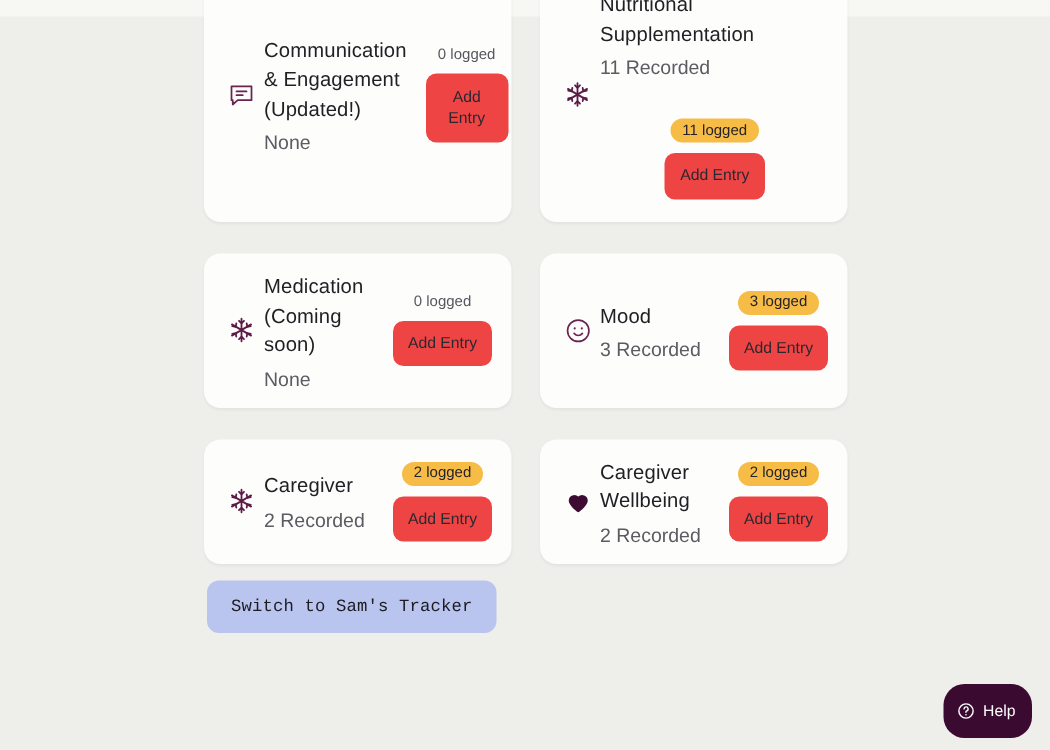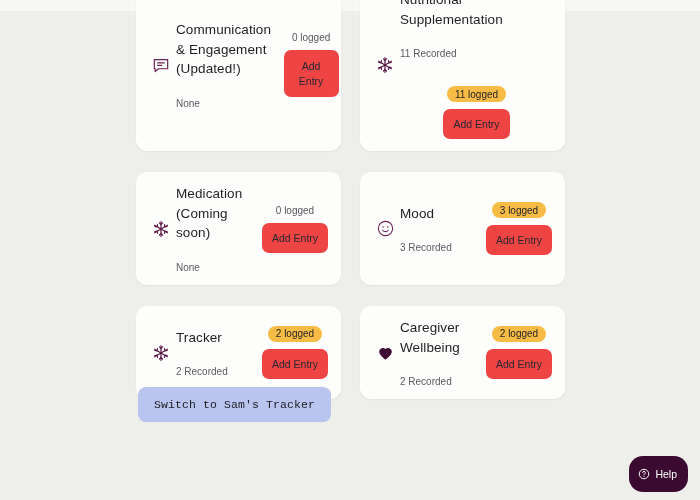--- a/index.html
+++ b/index.html
@@ -82,23 +82,23 @@
 
   .card-title {
     font-size: 13.5px;
     line-height: 1.45;
     color: #1f1f24;
     letter-spacing: 0.1px;
     font-weight: 400;
   }
 
   .card-sub {
-    font-size: 10px;
+    font-size: 13px;
     color: #5b5b63;
-    margin-top: 19px;
+    margin-top: 5px;
   }
 
   .card-actions {
     display: flex;
     flex-direction: column;
     align-items: center;
     gap: 7px;
     min-width: 68px;
   }
 
@@ -271,21 +271,21 @@
         <div class="card-icon">
           <svg width="18" height="18" viewBox="0 0 24 24" stroke="#5c1a47" stroke-width="1.6" stroke-linecap="round">
             <path d="M12 2v20M3.5 7l17 10M20.5 7l-17 10"></path>
             <path d="M12 6l-2.2-2.2M12 6l2.2-2.2M12 18l-2.2 2.2M12 18l2.2 2.2"></path>
             <path d="M6.8 9.2l-3-.6M6.8 9.2l.6-3M17.2 14.8l3 .6M17.2 14.8l-.6 3"></path>
             <path d="M6.8 14.8l-3 .6M6.8 14.8l.6 3M17.2 9.2l3-.6M17.2 9.2l-.6-3"></path>
           </svg>
         </div>
         <div class="card-body">
           <div class="card-text">
-            <div class="card-title">Tracker</div>
+            <div class="card-title">Caregiver</div>
             <div class="card-sub">2 Recorded</div>
           </div>
           <div class="card-actions">
             <div class="logged badge">2 logged</div>
             <button class="add-btn">Add Entry</button>
           </div>
         </div>
       </div>
 
       <div class="card r3">

